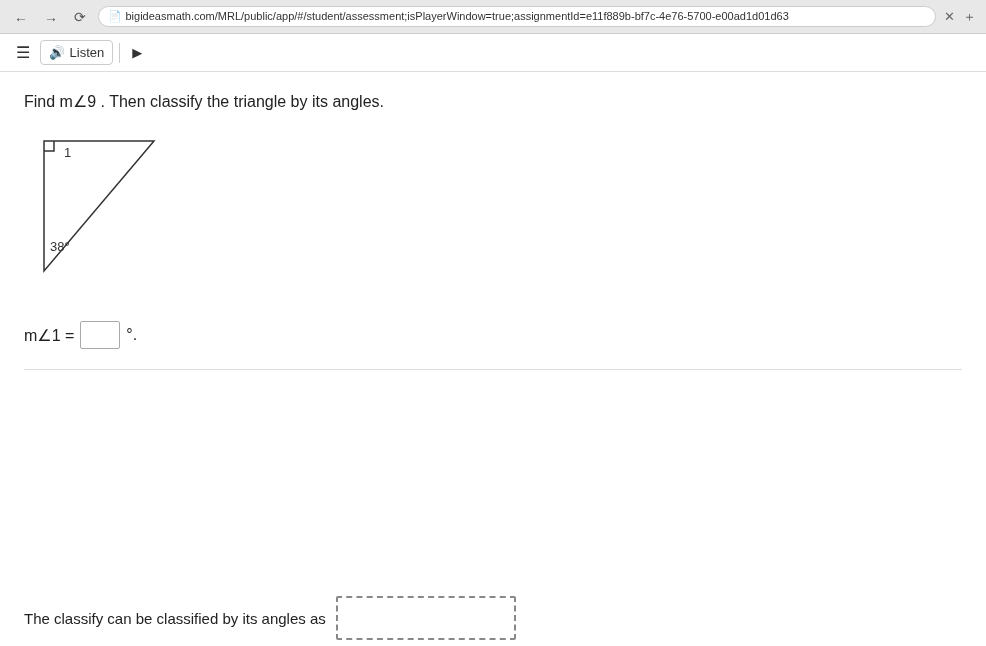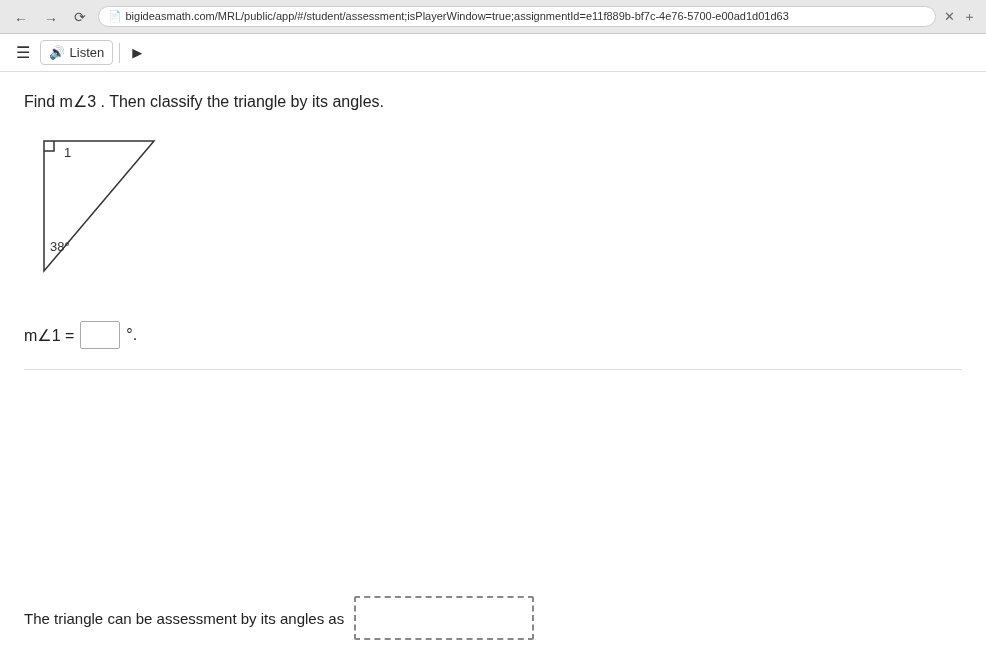--- a/index.html
+++ b/index.html
@@ -167,21 +167,21 @@
     <span>🔊</span>
     <span>Listen</span>
   </button>
   <span style="width:1px; height:20px; background:#ccc; display:inline-block;"></span>
   <button class="play-btn">▶</button>
 </div>
 
 <div class="content">
 
   <div class="question-text">
-    Find m∠3 . Then classify the triangle by its angles.
+    Find m∠9 . Then classify the triangle by its angles.
   </div>
 
   <div class="triangle-area">
     <svg class="triangle-svg" width="160" height="160" viewBox="0 0 160 160">
 
       <polygon points="10,10 10,140 120,10" fill="none" stroke="#333" stroke-width="1.5"></polygon>
 
       <polyline points="20,10 20,20 10,20" fill="none" stroke="#333" stroke-width="1.5"></polyline>
 
       <text x="30" y="26" font-size="13" fill="#333" font-family="Arial">1</text>
@@ -191,15 +191,15 @@
   </div>
 
   <div class="answer-row">
     <span>m∠1 =</span>
     <input class="angle-input" type="text" value="" placeholder="" style="">
     <span>°.</span>
   </div>
 </div>
 
 <div class="classification-area">
-  <span>The triangle can be assessment by its angles as</span>
+  <span>The classify can be classified by its angles as</span>
   <div class="drop-target"></div>
 </div>
 
 </body></html>

